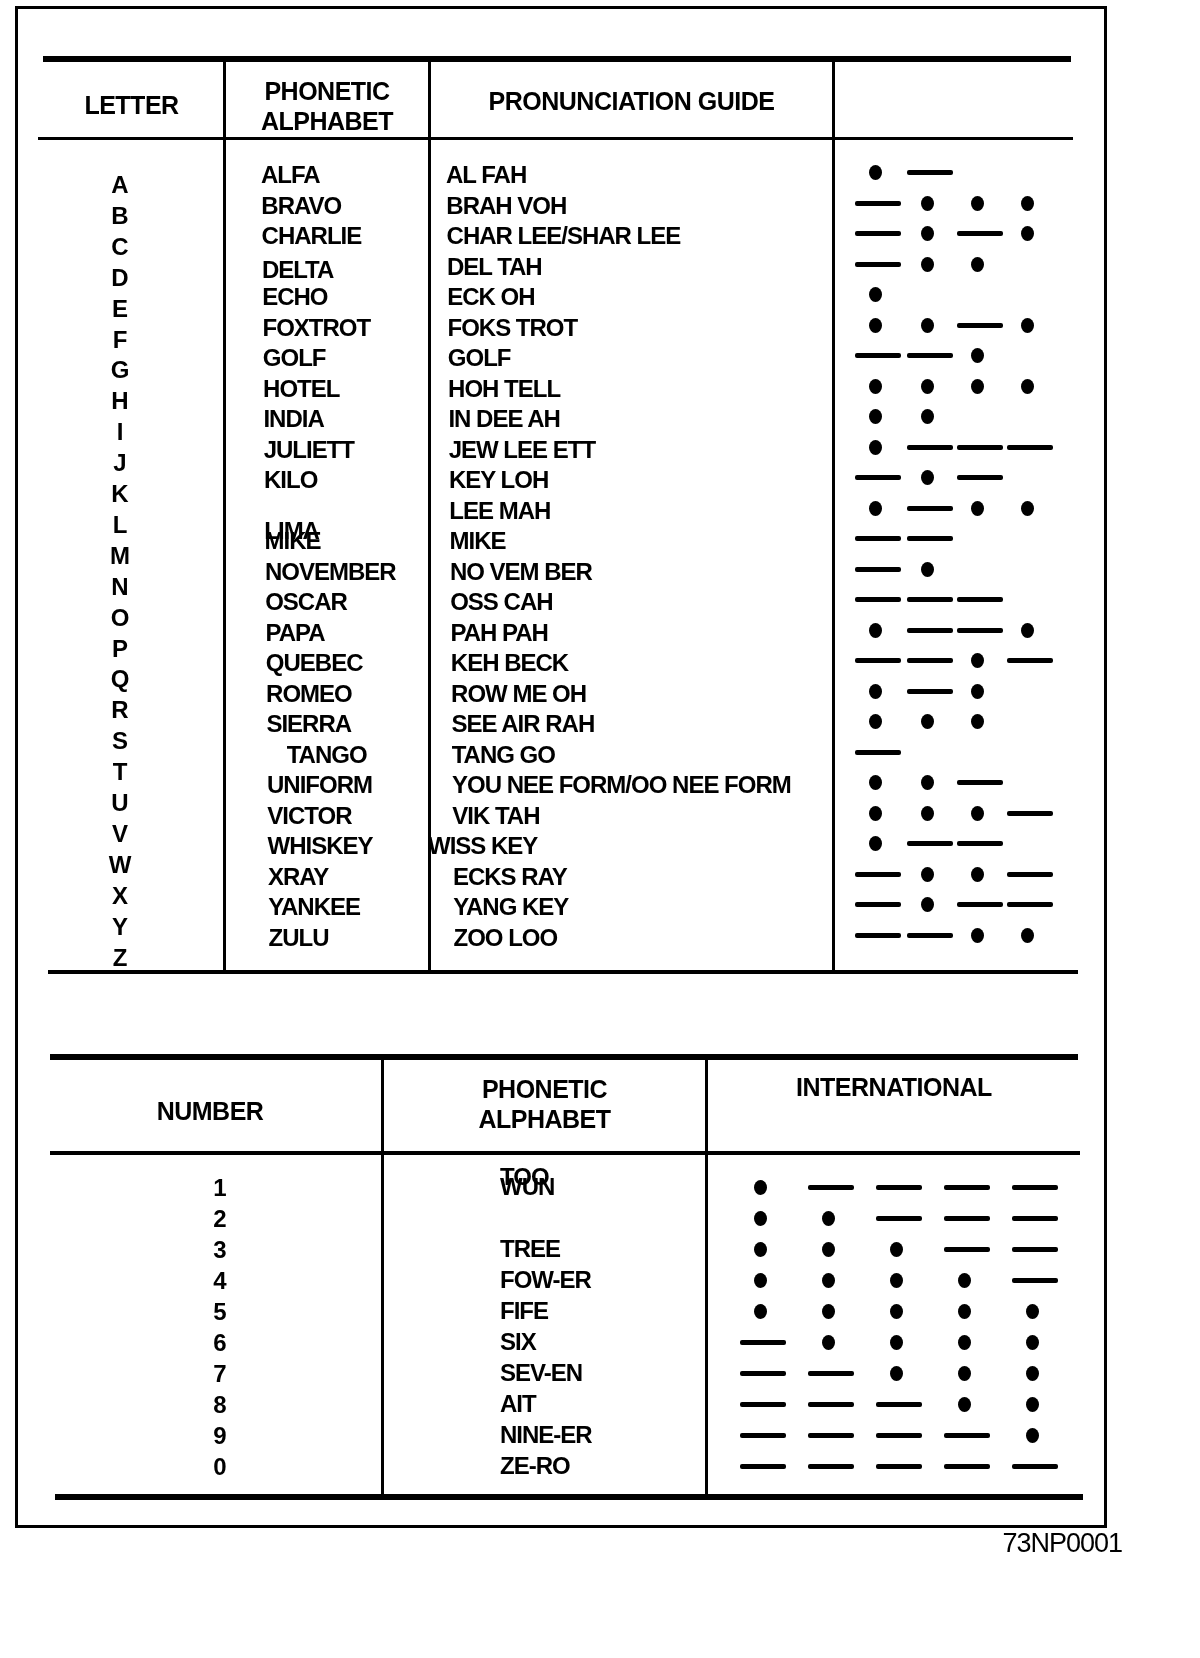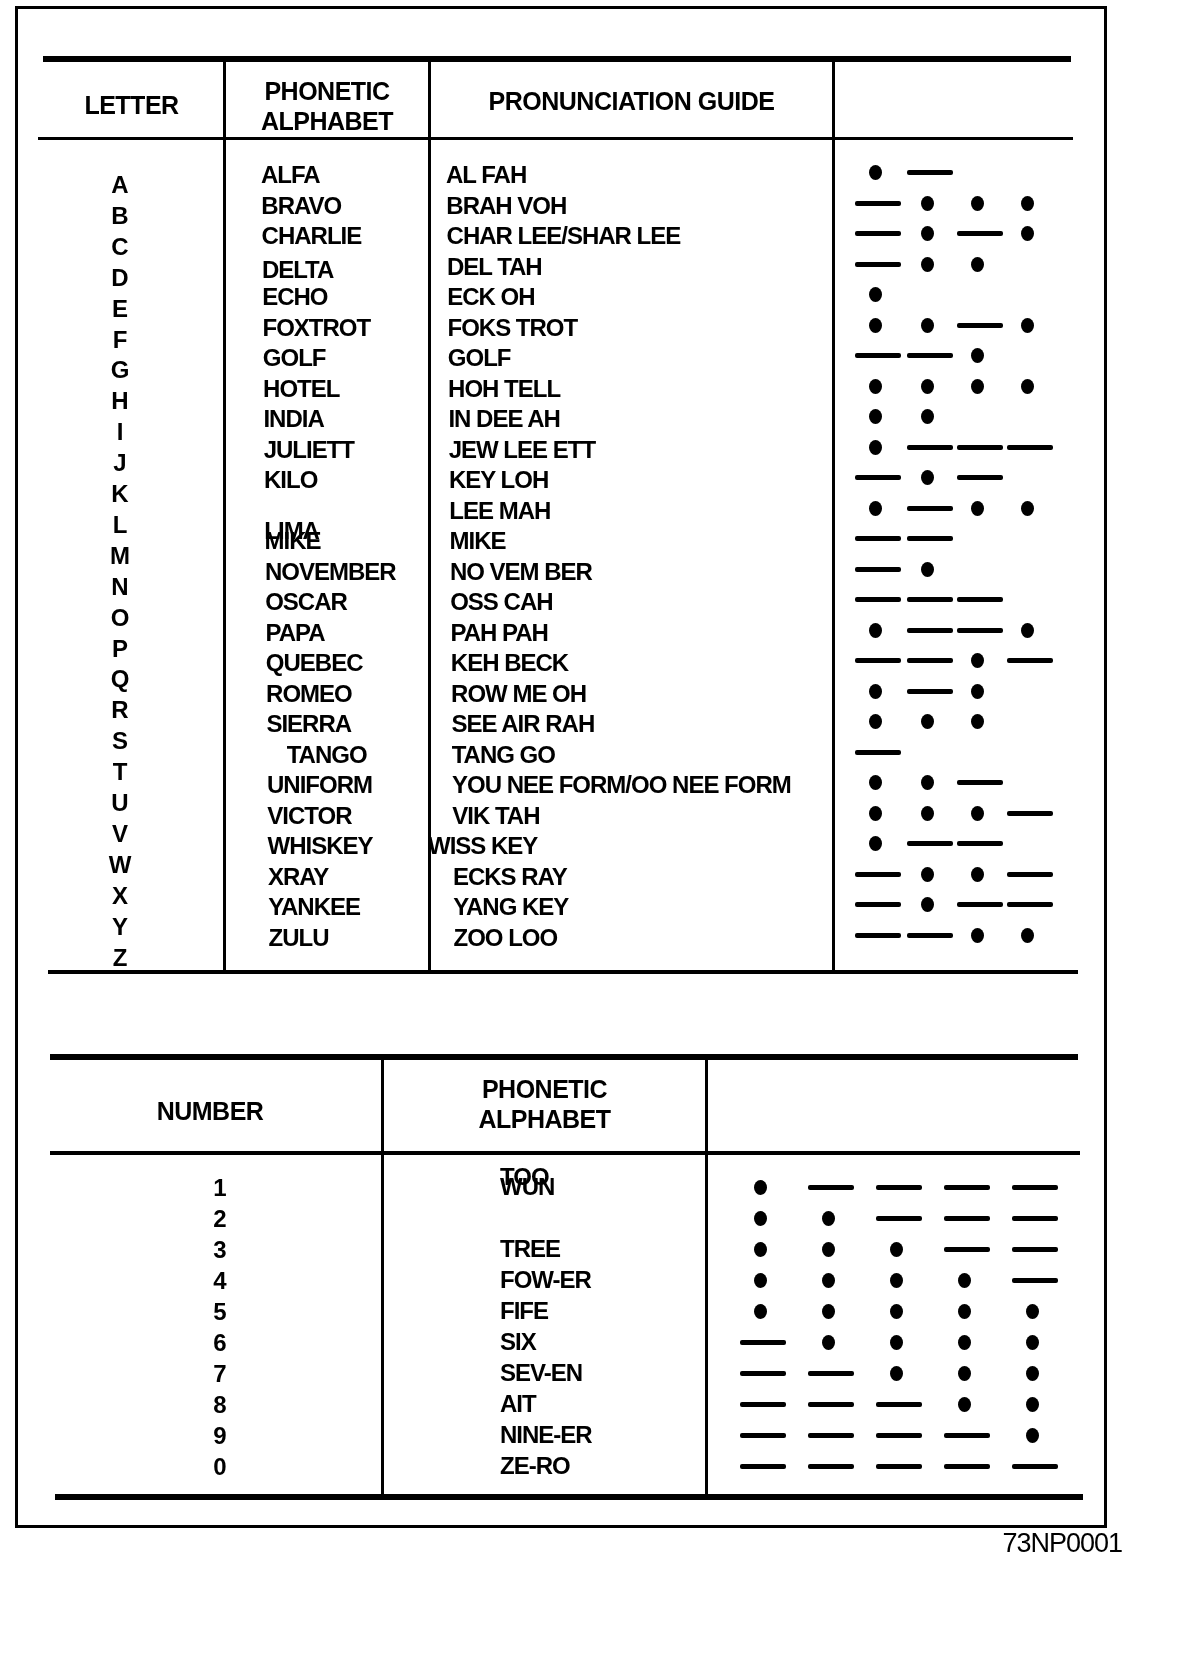--- a/index.html
+++ b/index.html
@@ -268,20 +268,21 @@
   <div class="hline" style="left:55px; top:1494px; width:1028px; height:6px;"></div>
   <div class="vline" style="left:381px; top:1060px; height:436px;"></div>
   <div class="vline" style="left:705px; top:1058px; height:438px;"></div>
 
   <div class="hdr" style="left:47px; top:1096px; width:326px;">NUMBER</div>
   <div class="hdr" style="left:384px; top:1074px; width:321px;">
     <div>PHONETIC</div>
     <div>ALPHABET</div>
   </div>
   <div class="hdr" style="left:708px; top:1072px; width:372px;">
+    <div>INTERNATIONAL</div>
   </div>
 
   <div id="numbers-col">
       <div class="letter-cell" style="left: 205px; top: 1174px;">1</div>
       <div class="letter-cell" style="left: 205px; top: 1205px;">2</div>
       <div class="letter-cell" style="left: 205px; top: 1236px;">3</div>
       <div class="letter-cell" style="left: 205px; top: 1267px;">4</div>
       <div class="letter-cell" style="left: 205px; top: 1298px;">5</div>
       <div class="letter-cell" style="left: 205px; top: 1329px;">6</div>
       <div class="letter-cell" style="left: 205px; top: 1360px;">7</div>

